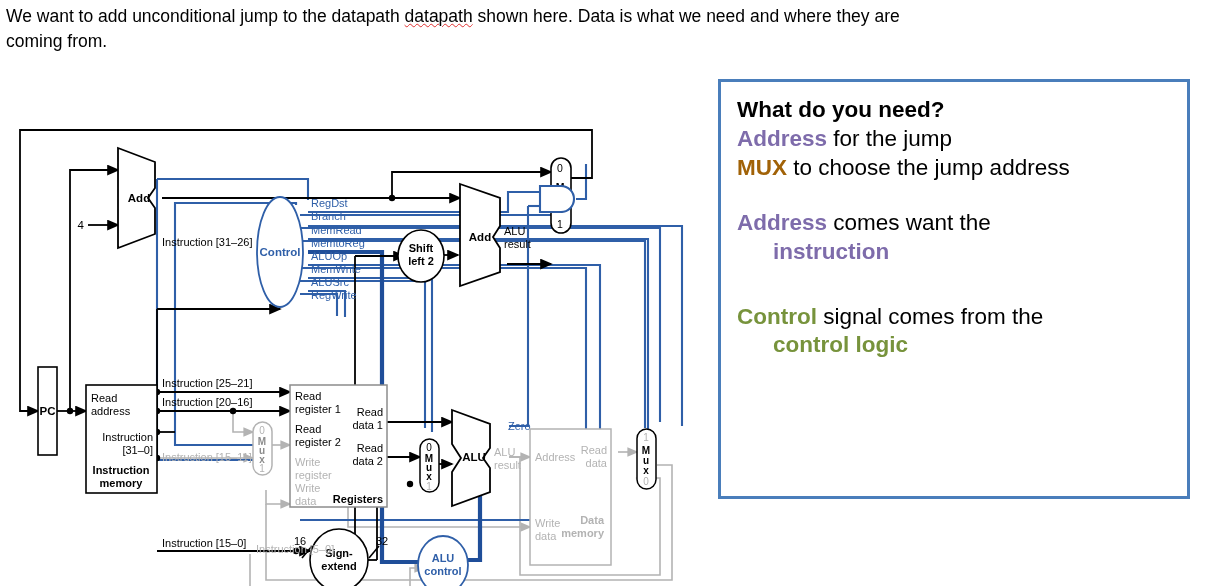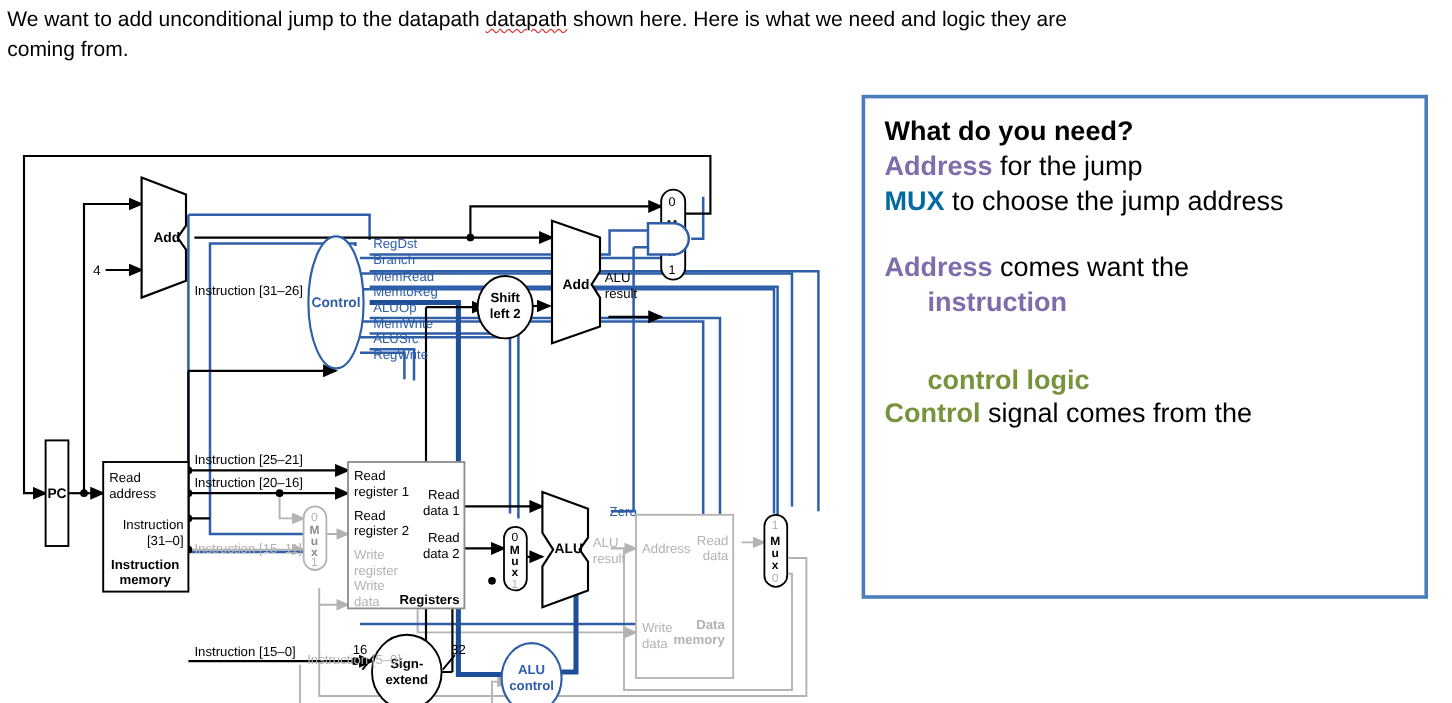--- a/index.html
+++ b/index.html
@@ -35,36 +35,36 @@
     width: 472px; height: 420px;
     border: 3px solid #4a7ebb;
     background: #fff;
     box-sizing: border-box;
   }
   .panel-inner { padding: 14px 16px 0 16px; }
   .p-line { font-size: 22.5px; line-height: 1.285; color: #000; white-space: nowrap; }
   .p-head { font-weight: bold; }
   .p-addr { color: #7e6cab; font-weight: bold; }
   .p-ctrl { color: #77933c; font-weight: bold; }
-  .p-mux  { color: #0369a1; font-weight: bold; margin-top: 26px; }
+  .p-mux  { color: #a16207; font-weight: bold; margin-top: 26px; }
   .p-gap  { height: 26px; }
   .p-gap2 { height: 36px; }
   .p-indent { padding-left: 36px; }
 
   
   .diagram { position: absolute; left: 0px; top: 60px; width: 712px; height: 526px; }
   .diagram svg { display: block; }
 </style>
 </head>
 <body>
 
 <div id="root">
 
   <div class="caption">
-    <span>We want to add unconditional jump to the datapath </span><span class="sq">datapath</span><span> shown here. Here is what we need and logic they are</span><br>
+    <span>We want to add unconditional jump to the datapath </span><span class="sq">datapath</span><span> shown here. Data is what we need and where they are</span><br>
     <span>coming from.</span>
   </div>
 
   <div class="diagram">
   <svg width="712" height="526" viewBox="0 0 712 526" xmlns="http://www.w3.org/2000/svg">
     <defs>
       <marker id="ablk" markerWidth="7" markerHeight="7" refX="6" refY="3" orient="auto">
         <path d="M0,0 L7,3 L0,6 z" fill="#000"></path>
       </marker>
       <marker id="agry" markerWidth="7" markerHeight="7" refX="6" refY="3" orient="auto">
@@ -357,20 +357,20 @@
       <div class="p-gap"></div>
 
 
       <div class="p-line">
         <span class="p-addr">Address</span><span> comes want the</span>
       </div>
       <div class="p-line p-indent p-addr">instruction</div>
 
       <div class="p-gap2"></div>
 
-      <div class="p-line p-indent p-ctrl">control logic</div>
       <div class="p-line">
         <span class="p-ctrl">Control</span><span> signal comes from the</span>
       </div>
+      <div class="p-line p-indent p-ctrl">control logic</div>
     </div>
   </div>
 
 </div>
 
 </body></html>

